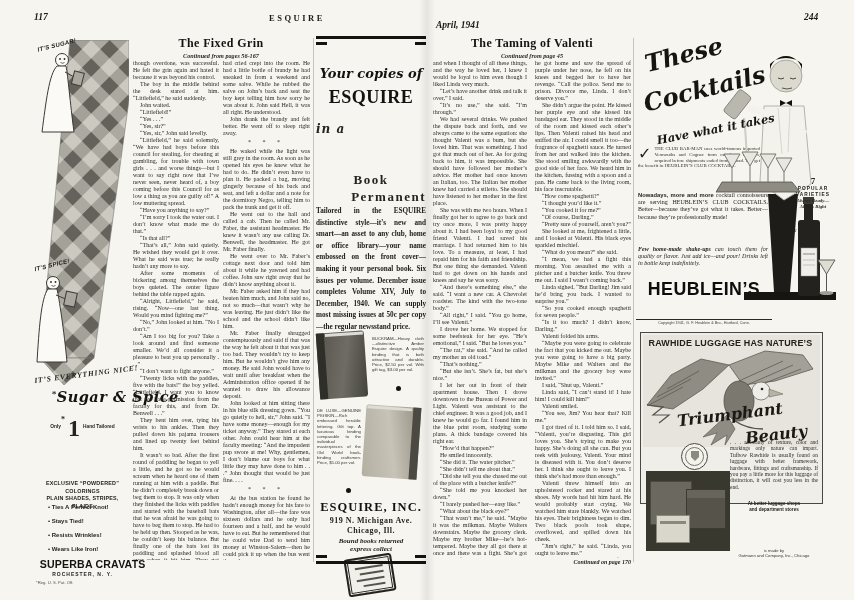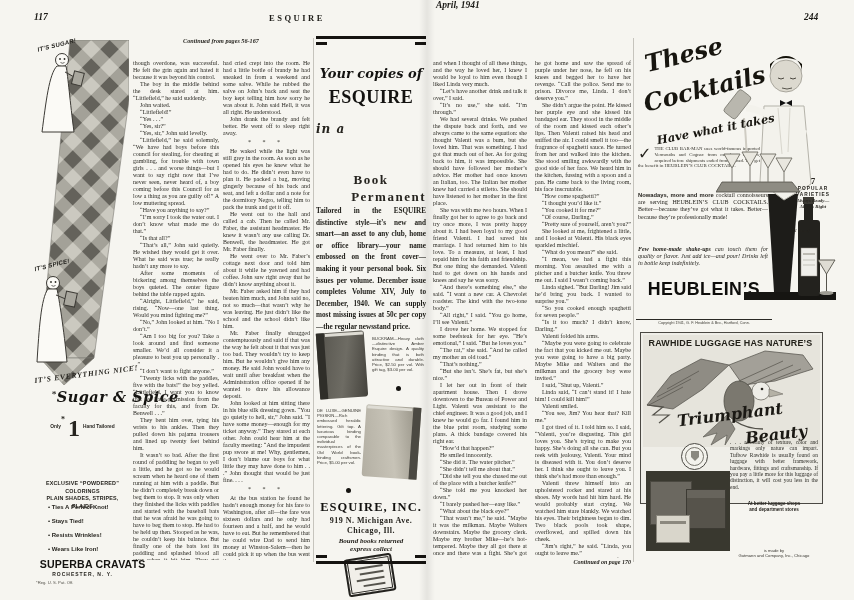--- a/index.html
+++ b/index.html
@@ -198,20 +198,21 @@
         <p>Stays Tied!</p>
         <p>Resists Wrinkles!</p>
         <p>Wears Like Iron!</p>
       </div>
     <div class="tie-co">SUPERBA CRAVATS</div>
     <div class="tie-city">ROCHESTER, N. Y.</div>
     <div class="tie-fine">*Reg. U. S. Pat. Off.</div>
   </div>
 
   <div class="art-title" style="left:133px; top:36px; width:176px;">
+    <div class="t">The Fixed Grin</div>
     <div class="s">Continued from pages 56-167</div>
   </div>
   <div class="bodycol" style="left:133px; top:60px; width:86px; height:500px;">
       <p>though overdone, was successful. He felt the grin again and hated it because it was beyond his control.</p>
       <p>The boy in the middle behind the desk stared at him. “Littlefield,” he said suddenly.</p>
       <p>John waited.</p>
       <p>“Littlefield!”</p>
       <p>“Yes . . .”</p>
       <p>“Yes, sir?”</p>
       <p>“Yes, sir,” John said levelly.</p>
@@ -284,23 +285,27 @@
         <i style="top:20px;"></i>
         <i style="top:26px; left:14px;"></i>
     </div>
     <div class="rulebar" style="bottom:0; top:auto;"></div>
     <div class="rulesq" style="left:0; bottom:6px;"></div>
     <div class="rulesq" style="right:0; bottom:6px;"></div>
   </div>
 
   <div class="gutter"></div>
 
-  <div class="folio" style="left:436px; top:0;">April, 1941</div>
+  <div class="folio" style="left:436px; top:20px;">April, 1941</div>
   <div class="folio" style="left:804px; top:12px;">244</div>
 
+  <div class="art-title" style="left:433px; top:36px; width:198px;">
+    <div class="t">The Taming of Valenti</div>
+    <div class="s">Continued from page 45</div>
+  </div>
   <div class="bodycol" style="left:433px; top:60px; width:94px; height:498px;">
       <p>and when I thought of all these things, and the way he loved her, I knew I would be loyal to him even though I liked Linda very much.</p>
       <p>“Let’s have another drink and talk it over,” I said.</p>
       <p>“It’s no use,” she said. “I’m through.”</p>
       <p>We had several drinks. We pushed the dispute back and forth, and we always came to the same equation: she thought Valenti was a bum, but she loved him. That was something. I had got that much out of her. As for going back to him, it was impossible. She should have followed her mother’s advice. Her mother had once known an Italian, too. The Italian her mother knew had carried a stiletto. She should have listened to her mother in the first place.</p>
       <p>She was with me two hours. When I finally got her to agree to go back and try once more, I was pretty happy about it. I had been loyal to my good friend Valenti. I had saved his marriage. I had returned him to his love. To a measure, at least, I had repaid him for his faith and friendship. But one thing she demanded. Valenti had to get down on his hands and knees and say he was sorry.</p>
       <p>“And there’s something else,” she said. “I want a new car. A Chevrolet roadster. The kind with the two-tone body.”</p>
       <p>“All right,” I said. “You go home, I’ll see Valenti.”</p>
       <p>I drove her home. We stopped for some beefsteak for her eye. “He’s emotional,” I said. “But he loves you.”</p>
       <p>“The rat,” she said. “And he called my mother an old toad.”</p>

